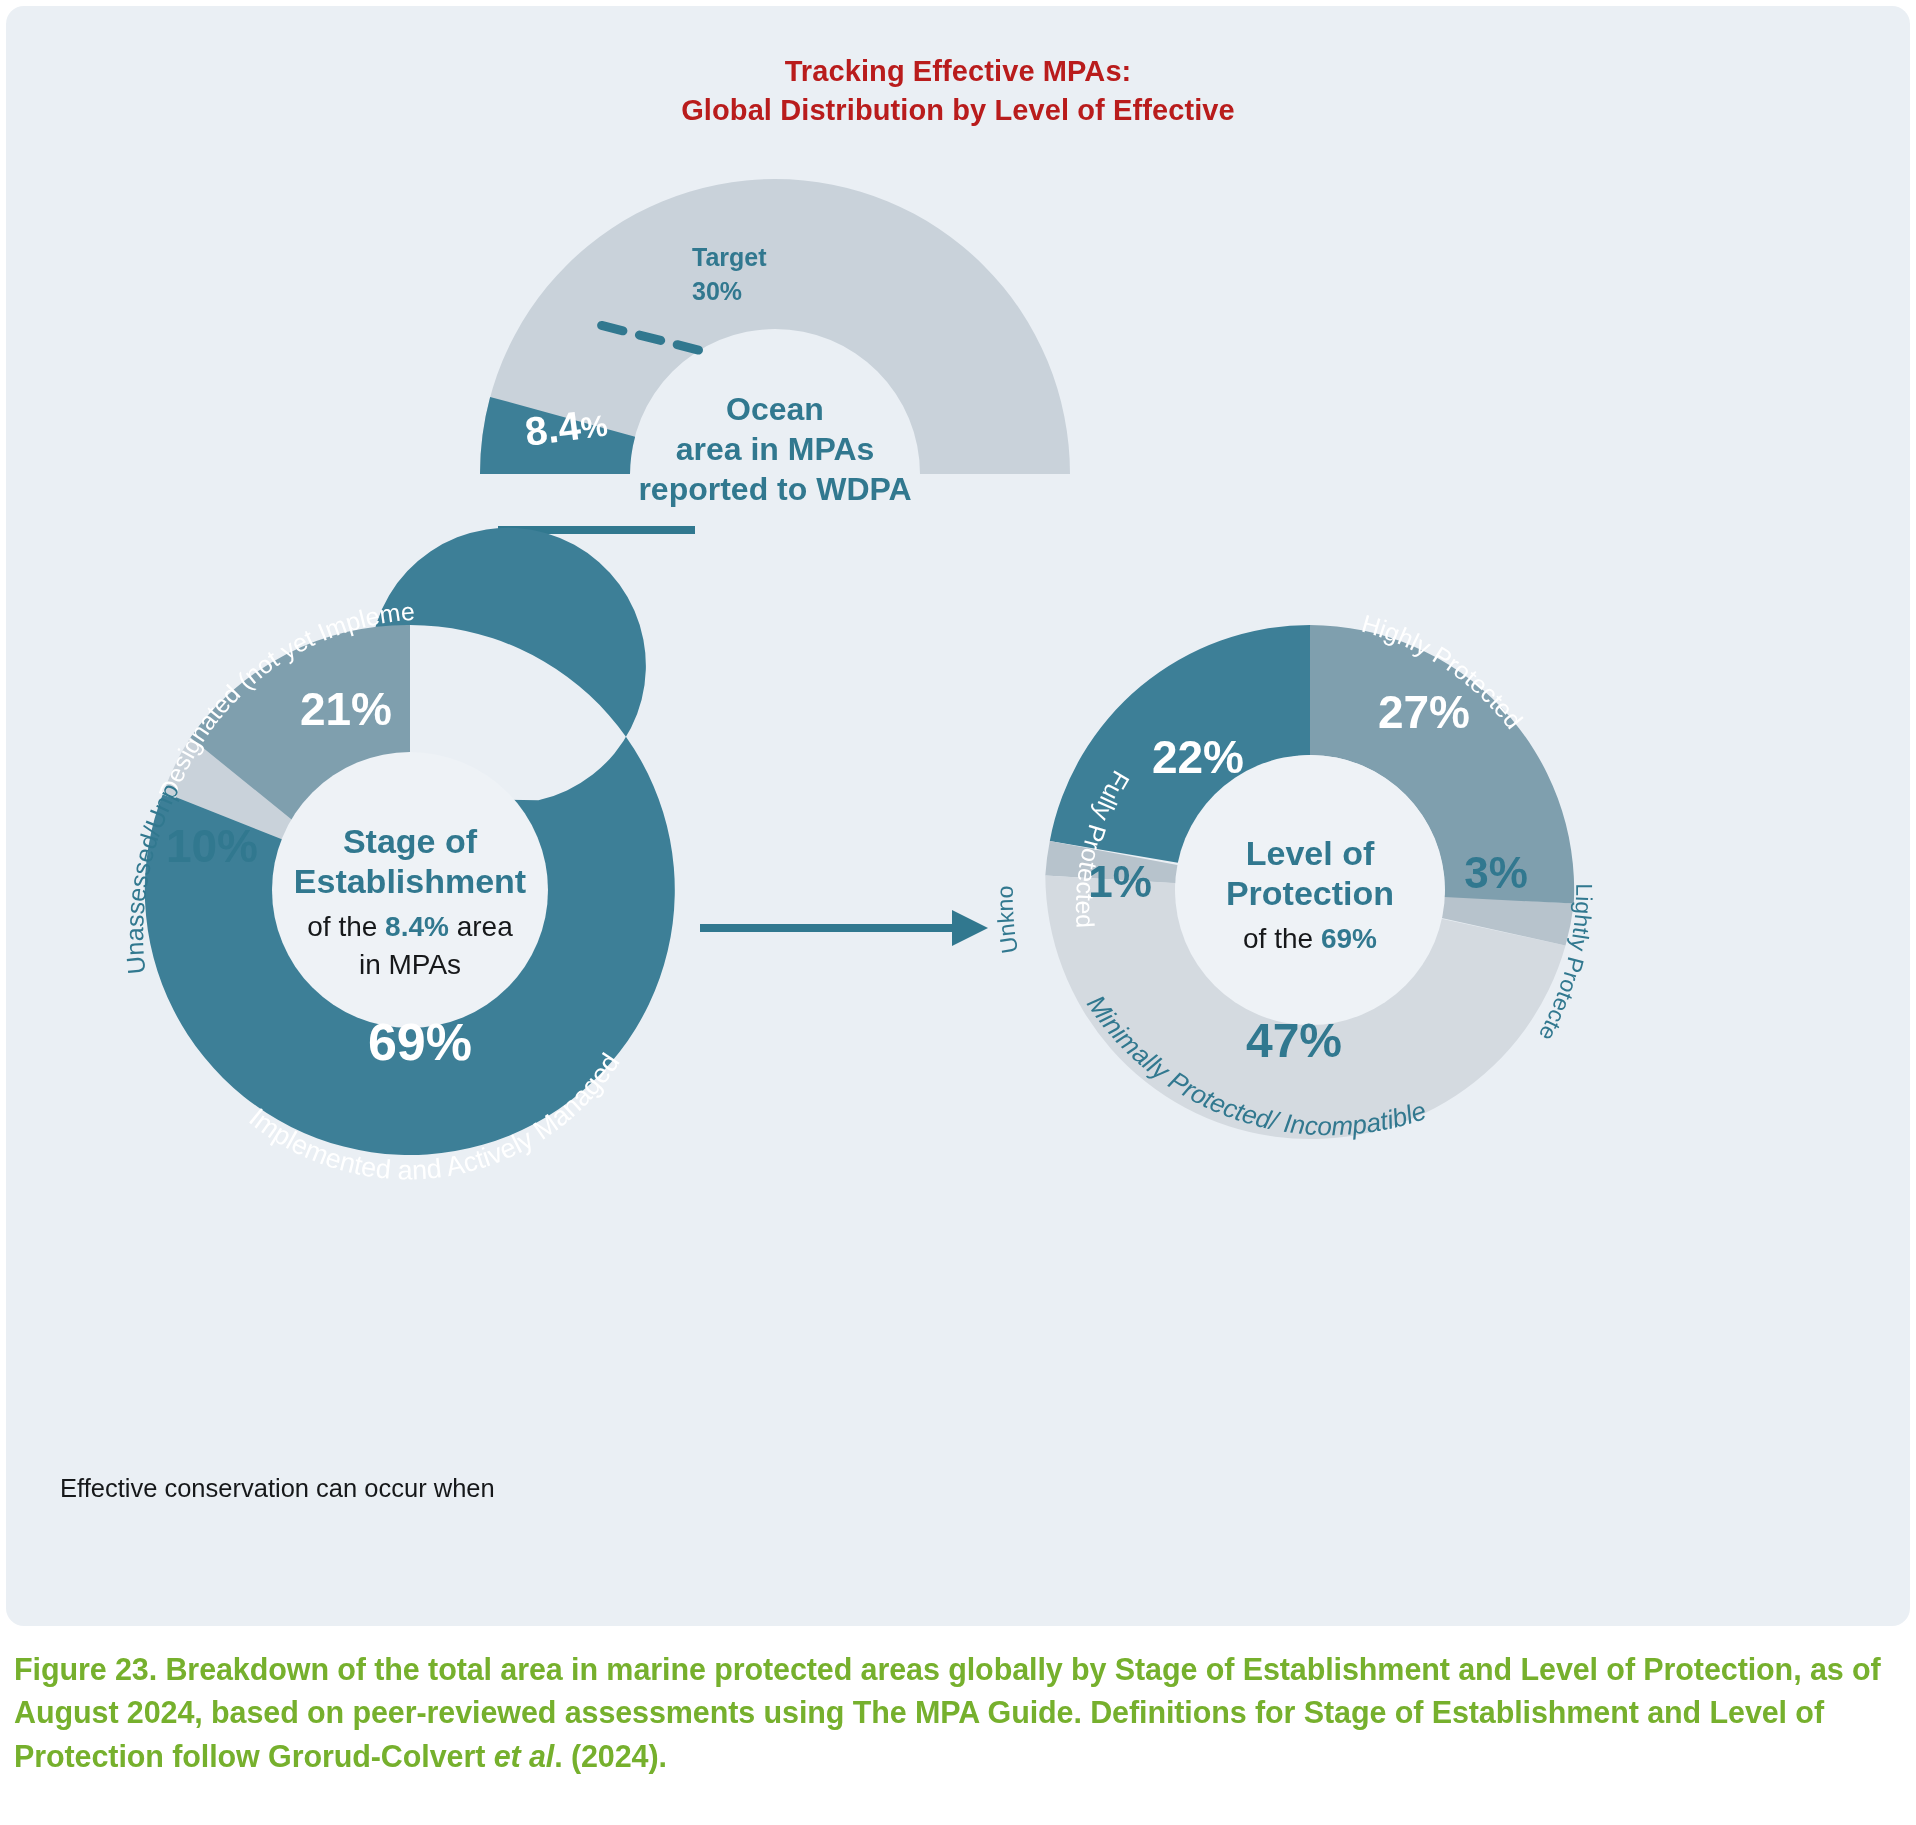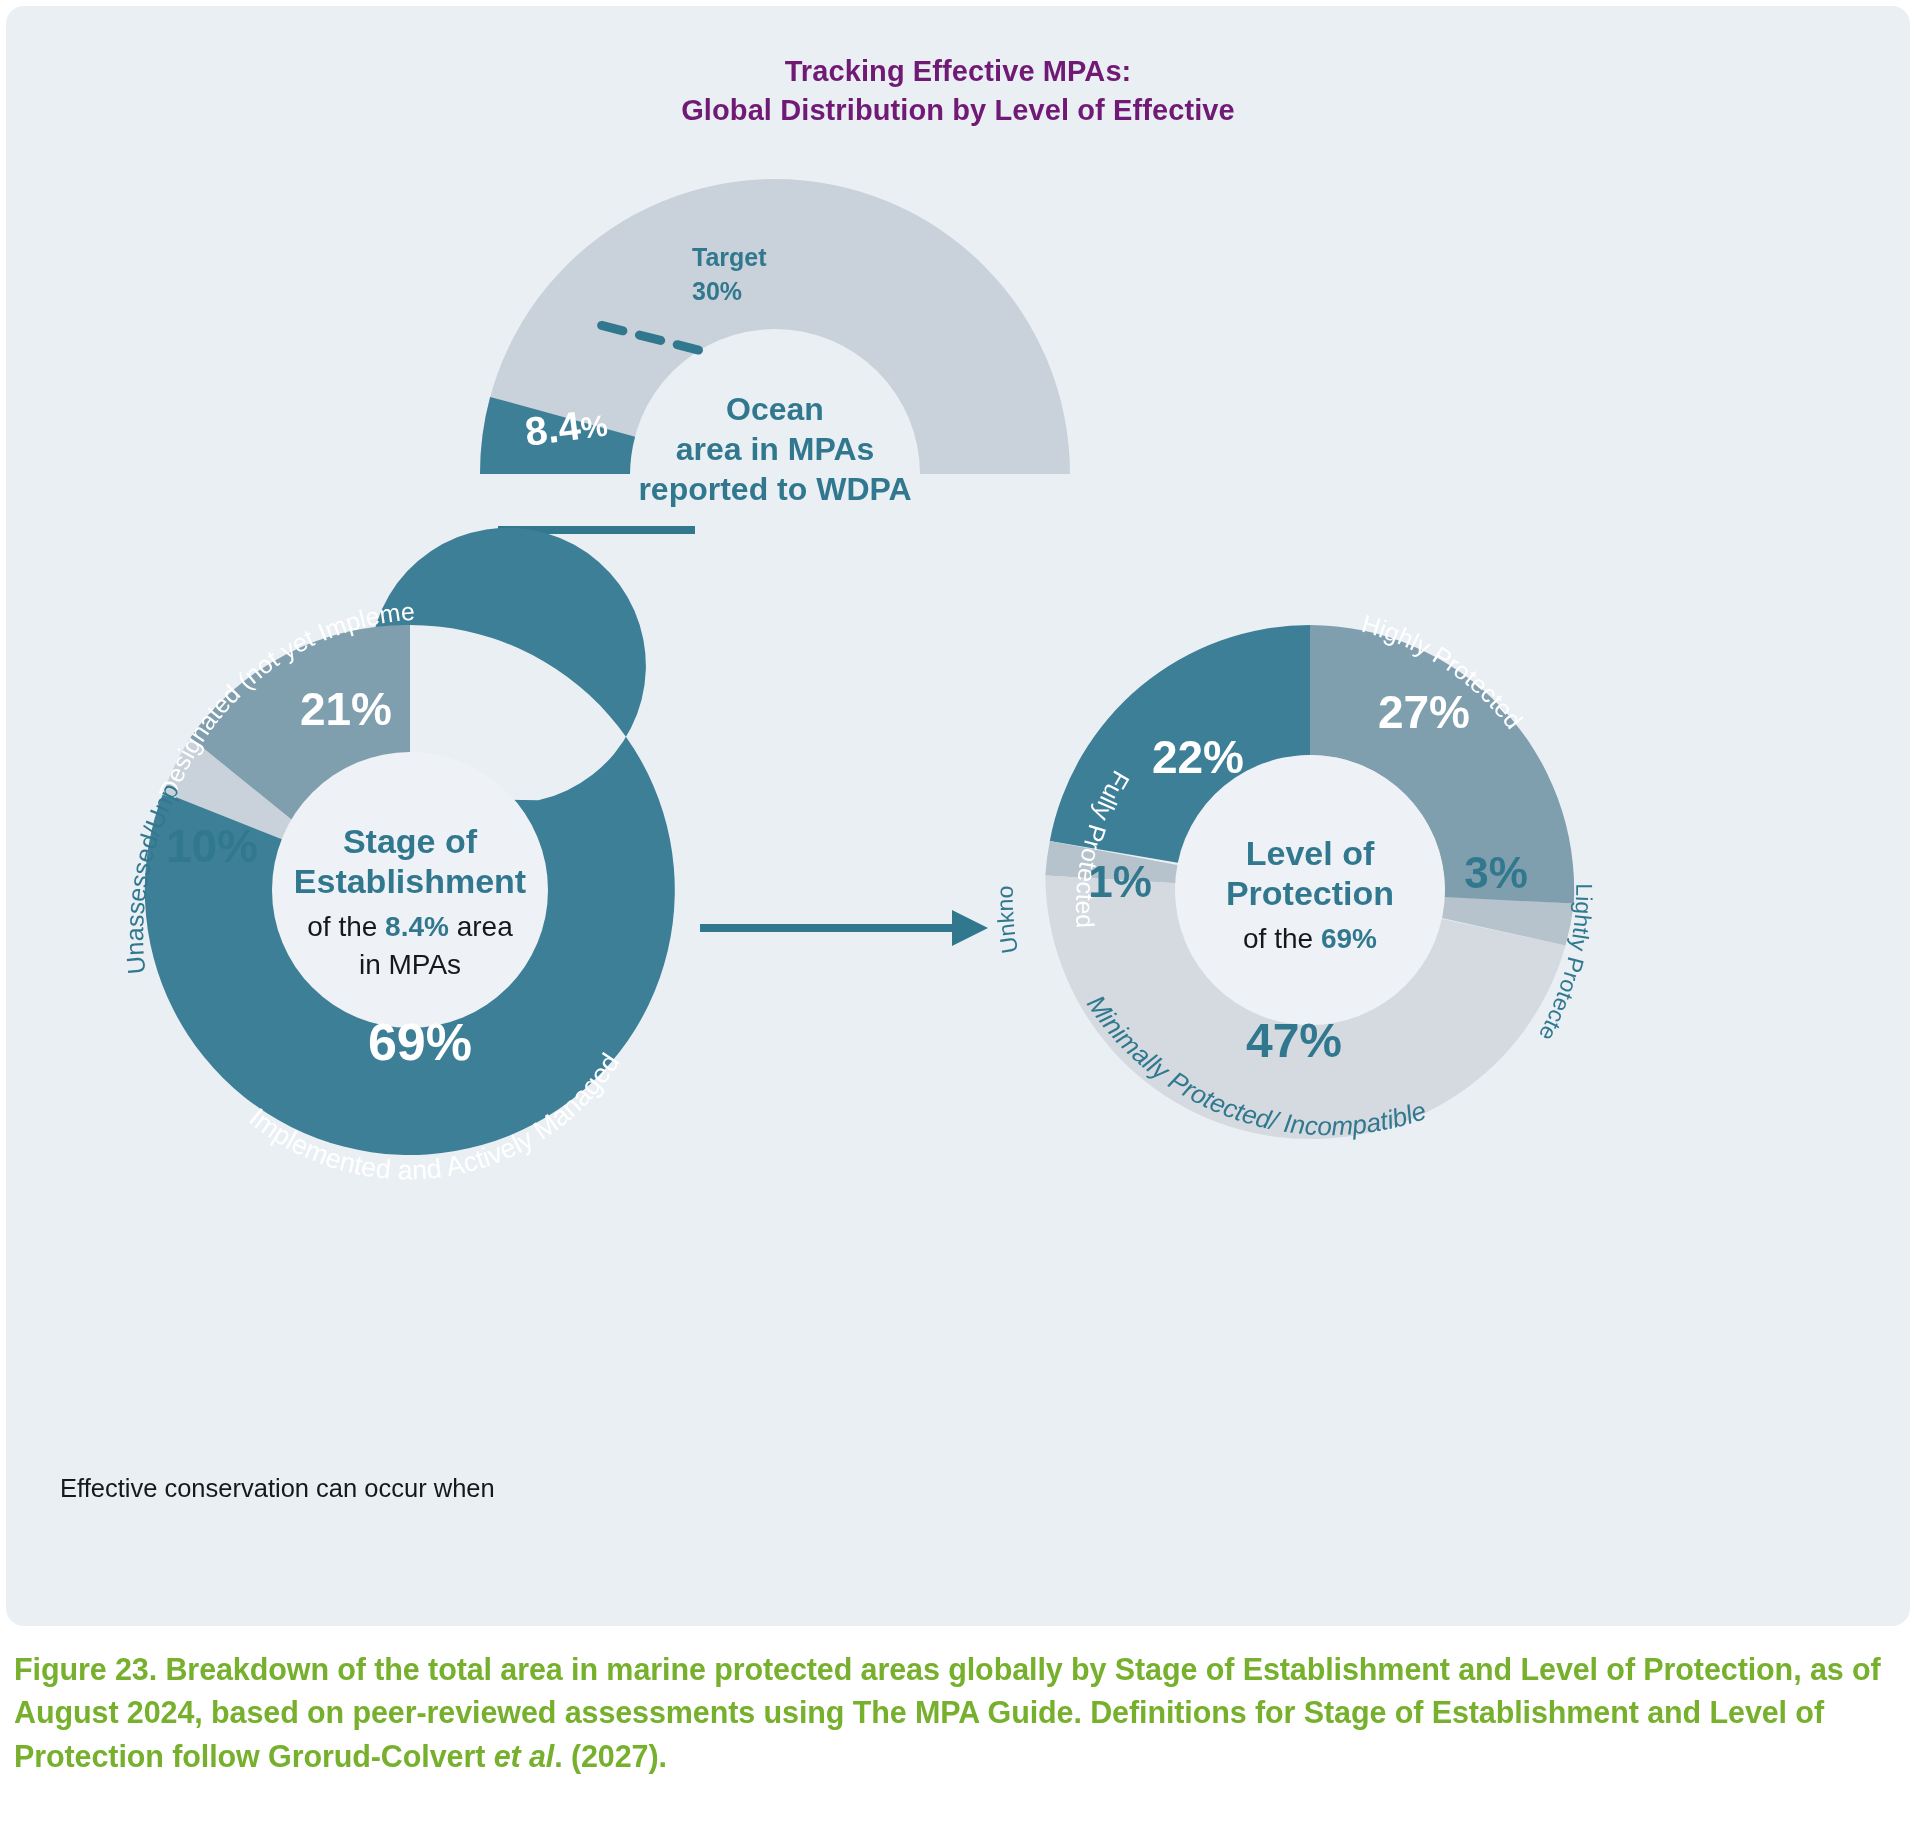--- a/index.html
+++ b/index.html
@@ -1,21 +1,21 @@
 <!DOCTYPE html>
 <html><head>
 <meta charset="utf-8">
 <style>
   html,body{margin:0;padding:0;background:#ffffff;}
   body{font-family:"Liberation Sans",sans-serif;}
   #page{position:relative;width:1916px;height:1825px;background:#ffffff;overflow:hidden;}
   #panel{position:absolute;left:6px;top:6px;width:1904px;height:1620px;background:#eaeff4;border-radius:18px;}
 
   .ttl{position:absolute;left:0;top:52px;width:1916px;text-align:center;
-       font-size:29px;font-weight:bold;color:#701a75;line-height:1.33;letter-spacing:.1px;}
+       font-size:29px;font-weight:bold;color:#b91c1c;line-height:1.33;letter-spacing:.1px;}
 
   .fig-caption{position:absolute;left:14px;top:1648px;width:1880px;
        font-size:30.5px;font-weight:bold;color:#76b02d;line-height:1.42;letter-spacing:-.1px;}
   .fig-caption i{}
 
   .blurb{position:absolute;text-align:left;font-size:25.5px;color:#16181a;
          line-height:1.42;font-weight:normal;}
   #blurb-left{left:60px;top:1470px;width:760px;}
   #blurb-right{left:930px;top:1470px;width:840px;}
 
@@ -160,14 +160,14 @@
       <text class="ctrHead" x="310" y="285" font-size="34" text-anchor="middle">Level of</text>
       <text class="ctrHead" x="310" y="325" font-size="34" text-anchor="middle">Protection</text>
       <text x="310" y="368" font-size="28" text-anchor="middle"><tspan class="ctrSub">of the </tspan><tspan class="ctrSubB">69%</tspan></text>
     </svg>
   </div>
 
   <div class="blurb" id="blurb-left">
     <div>Effective conservation can occur when</div>
   </div>
 
-  <div class="fig-caption"><span>Figure 23. Breakdown of the total area in marine protected areas globally by Stage of Establishment and Level of Protection, as of August 2024, based on peer-reviewed assessments using The MPA Guide. Definitions for Stage of Establishment and Level of Protection follow Grorud-Colvert </span><i>et al</i><span>. (2027).</span></div>
+  <div class="fig-caption"><span>Figure 23. Breakdown of the total area in marine protected areas globally by Stage of Establishment and Level of Protection, as of August 2024, based on peer-reviewed assessments using The MPA Guide. Definitions for Stage of Establishment and Level of Protection follow Grorud-Colvert </span><i>et al</i><span>. (2024).</span></div>
 </div>
 
 </body></html>

